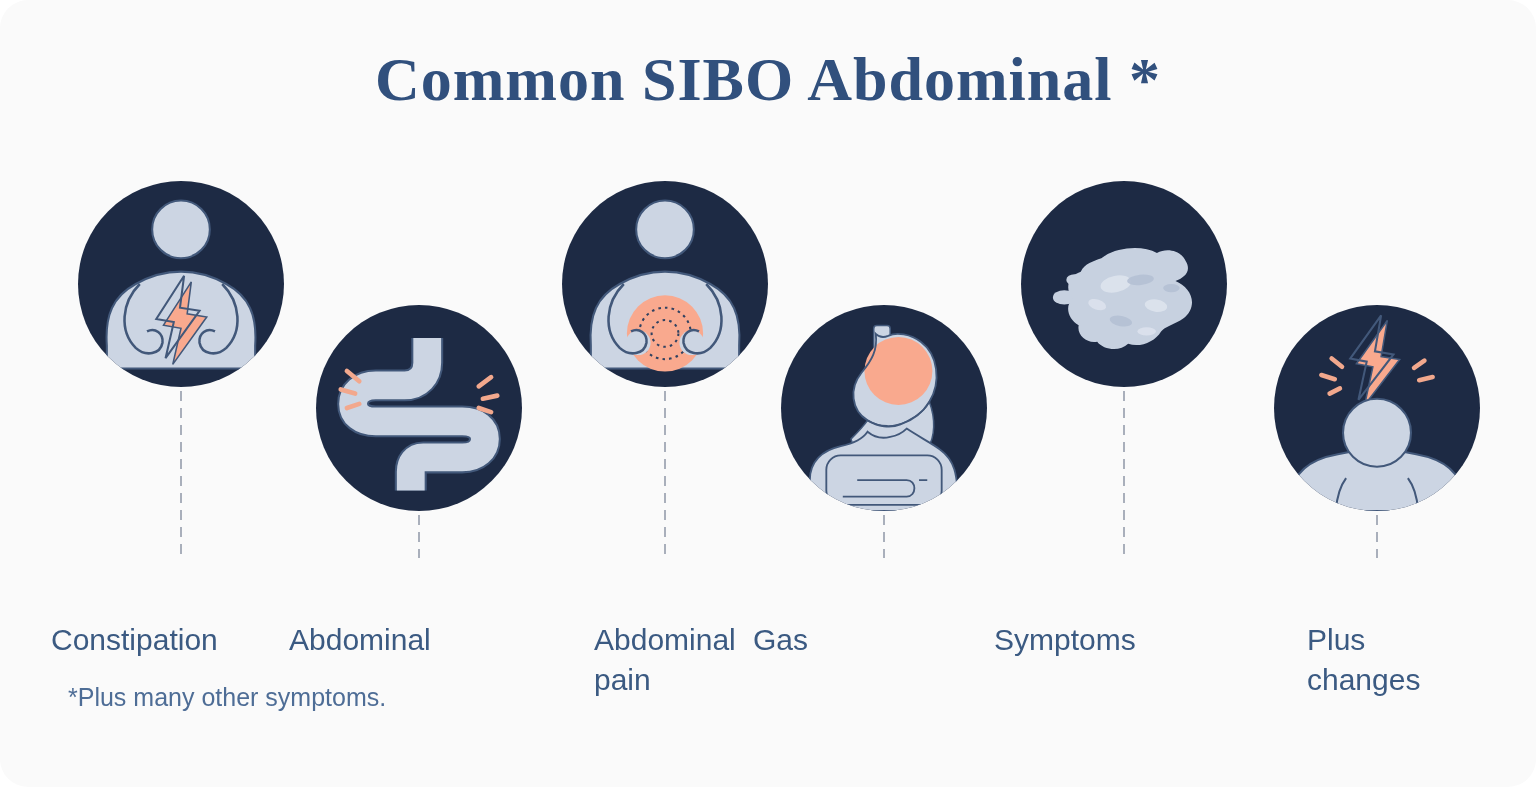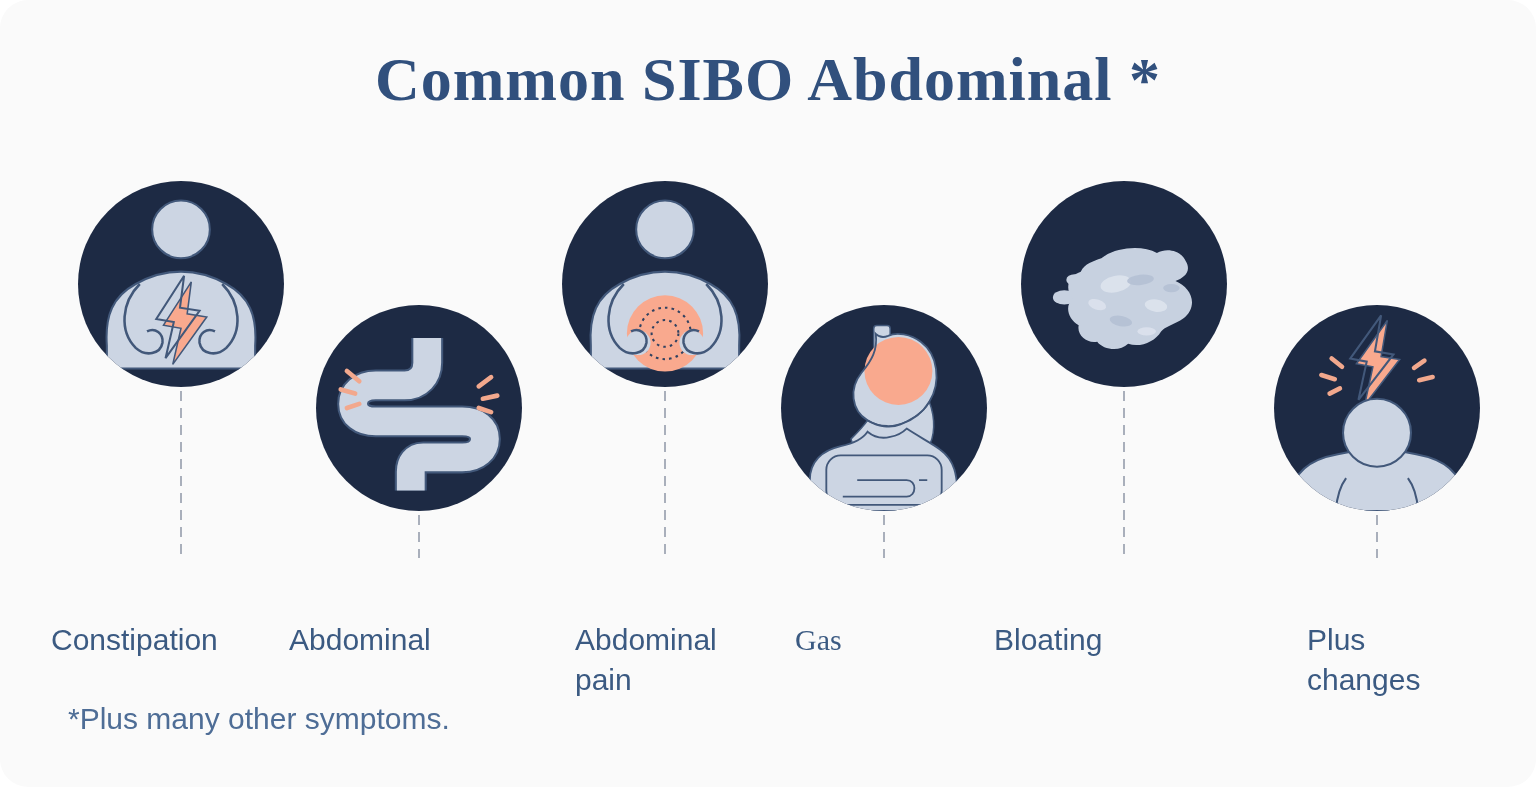--- a/index.html
+++ b/index.html
@@ -46,29 +46,29 @@
     position:absolute;
     top:576px;
     font-size:30px;
     line-height:40px;
     color:#3b5a82;
     text-align:left;
     margin-top:44px;
   }
   .s1 .label{left:51px;width:260px;}
   .s2 .label{left:289px;width:260px;}
-  .s3 .label{left:575px;width:180px;}
-  .s4 .label{left:795px;width:260px;font-family:Liberation Serif, serif;}
+  .s3 .label{left:594px;width:180px;}
+  .s4 .label{left:753px;width:260px;}
   .s5 .label{left:994px;width:260px;}
   .s6 .label{left:1307px;width:140px;}
 
   .footnote{
     position:absolute;
-    left:68px;top:702px;
-    font-size:30px;
+    left:68px;top:683px;
+    font-size:25px;
     color:#4e6d96;
   }
 </style>
 </head>
 <body>
 
 <div class="card">
 
   <h1 class="title">Common SIBO Abdominal *</h1>
 
@@ -185,21 +185,21 @@
           <ellipse cx="131" cy="121" rx="11" ry="6" fill="#dde3ed" opacity="0.9" transform="rotate(8 131 121)"></ellipse>
           <ellipse cx="116" cy="96" rx="13" ry="5" fill="#b4c0d4" opacity="0.9" transform="rotate(-6 116 96)"></ellipse>
           <ellipse cx="97" cy="136" rx="11" ry="5" fill="#b4c0d4" opacity="0.9" transform="rotate(10 97 136)"></ellipse>
           <ellipse cx="146" cy="104" rx="8" ry="4" fill="#b4c0d4" opacity="0.9"></ellipse>
           <ellipse cx="74" cy="120" rx="9" ry="5" fill="#dde3ed" opacity="0.85" transform="rotate(18 74 120)"></ellipse>
           <ellipse cx="122" cy="146" rx="9" ry="4" fill="#dde3ed" opacity="0.85"></ellipse>
         </g>
       </svg>
     </div>
     <div class="connector"></div>
-    <div class="label">Bloating</div>
+    <div class="label">Symptoms</div>
   </div>
 
   <div class="s6">
     <div class="icon-wrap">
       <svg viewBox="0 0 200 200" width="206" height="206">
         <defs>
             <clipPath id="c6">
               <circle cx="100" cy="100" r="100"></circle>
             </clipPath>
           </defs>

